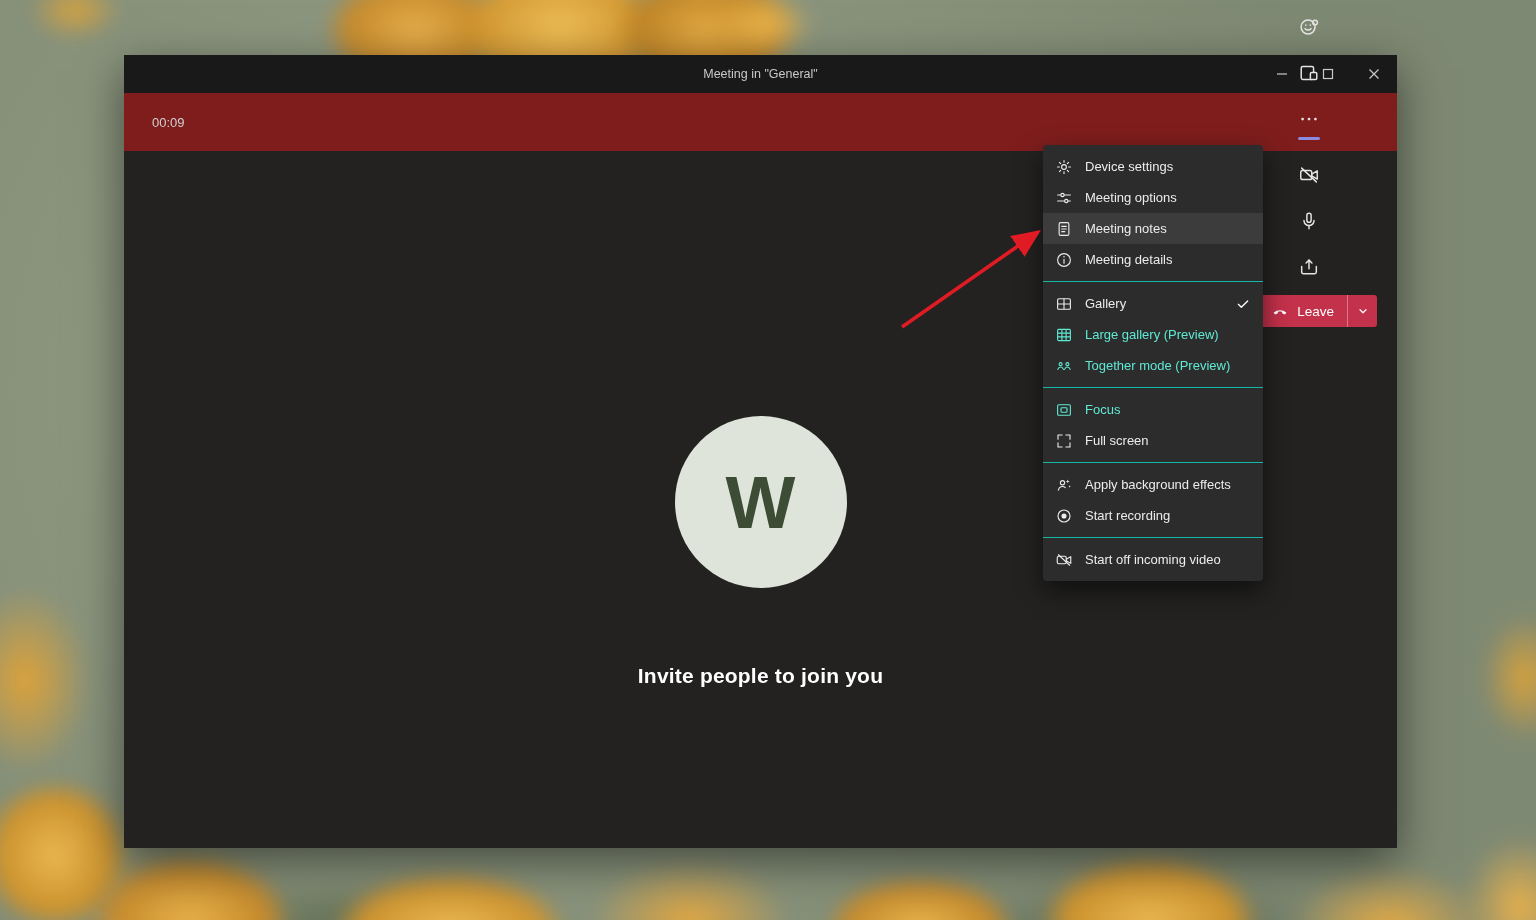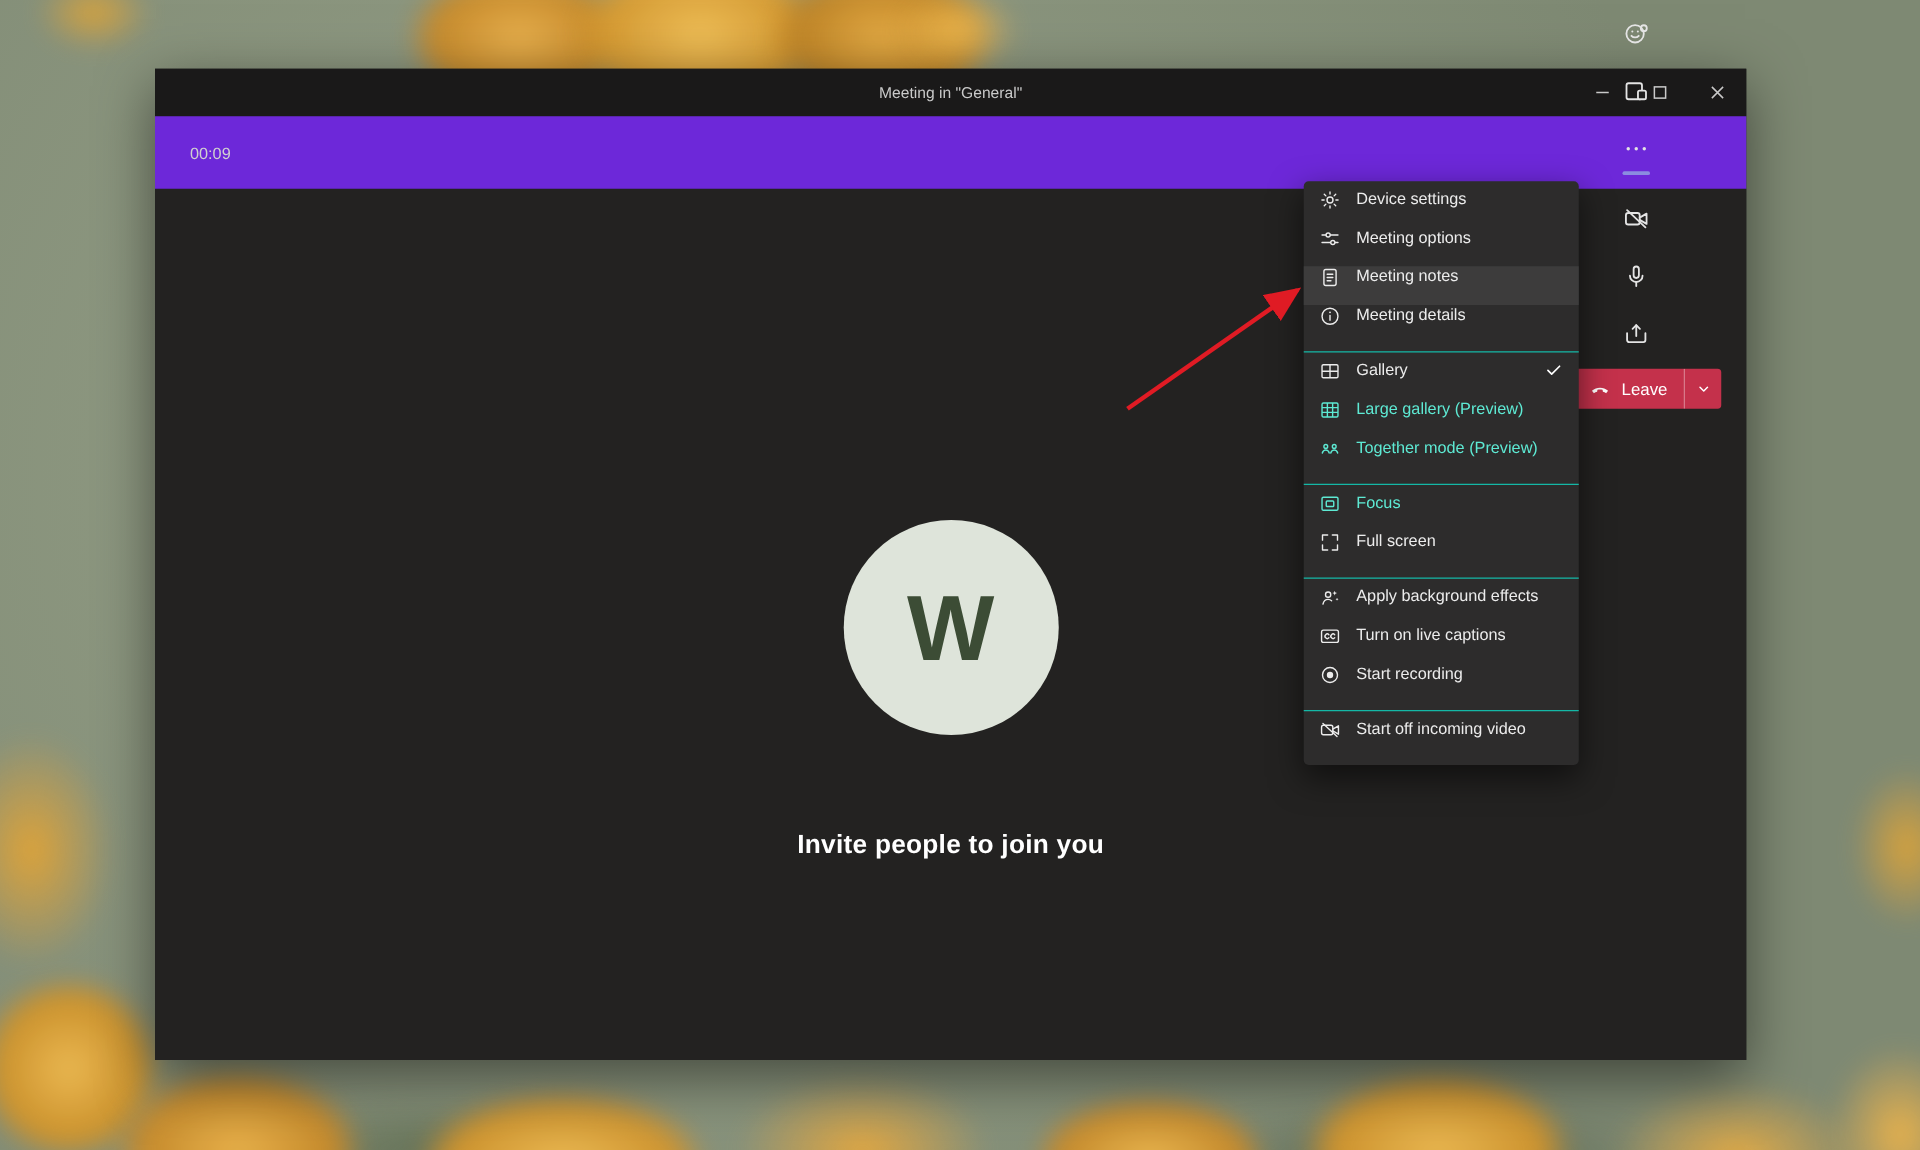--- a/index.html
+++ b/index.html
@@ -17,40 +17,40 @@
   .teams-window {
     position:absolute; left:124px; top:55px; width:1273px; height:793px;
     background:#1f1e1e; box-shadow:0 14px 44px rgba(0,0,0,.5);
     display:flex; flex-direction:column;
   }
   .titlebar { height:38px; background:#1a1919; display:flex; align-items:center; position:relative; flex:0 0 auto; }
   .title { position:absolute; left:0; right:0; text-align:center; color:#c9c9c9; font-size:12.5px; pointer-events:none; }
   .win-controls { margin-left:auto; display:flex; height:100%; position:relative; z-index:2; }
   .win-btn { width:46px; height:100%; background:transparent; border:none; display:flex; align-items:center; justify-content:center; color:#c9c9c9; cursor:pointer; }
 
-  .toolbar { height:58px; display:flex; align-items:center; background:#6d28d9; padding:0 20px 0 28px; flex:0 0 auto; position:relative; z-index:3; }
+  .toolbar { height:58px; display:flex; align-items:center; background:#7f1d1d; padding:0 20px 0 28px; flex:0 0 auto; position:relative; z-index:3; }
   .timer { color:#d0d0d0; font-size:13px; }
   .tb-icons { margin-left:auto; display:flex; align-items:center; gap:10px;flex-direction:column; }
   .tb-btn { width:36px; height:36px; display:flex; align-items:center; justify-content:center; background:none; border:none; color:#e4e4e4; position:relative; cursor:pointer; }
   .tb-btn.active::after { content:""; position:absolute; left:7px; right:7px; bottom:-3px; height:3px; border-radius:2px; background:#8b8ce0; }
   .tb-gap { width:18px; }
   .leave { display:flex; margin-left:18px; height:32px; border-radius:3px; overflow:hidden; background:#c4314b; }
   .leave-main { display:flex; align-items:center; gap:8px; padding:0 13px; color:#fff; background:none; border:none; font-size:13.5px; cursor:pointer; }
   .leave-caret { width:30px; border:none; border-left:1px solid rgba(255,255,255,.35); background:none; color:#fff; display:flex; align-items:center; justify-content:center; cursor:pointer; }
 
   .stage { flex:1; display:flex; flex-direction:column; align-items:center; justify-content:center; background:#232221; gap:76px; padding-top:105px; }
   .avatar { width:172px; height:172px; border-radius:50%; background:#dee4da; display:flex; align-items:center; justify-content:center; }
   .avatar span { font-size:74px; font-weight:600; color:#3c4c35; }
   .invite { color:#ffffff; font-size:21px; font-weight:700; letter-spacing:.2px;text-align:right; }
 
   
   .menu { position:absolute; left:919px; top:90px; width:220px; background:#2d2c2c; border-radius:4px; box-shadow:0 10px 26px rgba(0,0,0,.55); z-index:6; }
   .menu-section { padding:6px 0; }
   .menu-section + .menu-section { border-top:1px solid #14b8a6; }
-  .mi { display:flex; align-items:flex-start; gap:12px; height:31px; padding:0 12px; color:#ececec; font-size:13px; cursor:pointer; }
+  .mi { display:flex; align-items:center; gap:12px; height:31px; padding:0 12px; color:#ececec; font-size:13px; cursor:pointer; }
   .mi.highlight { background:#3d3c3c; }
   .mi.disabled { color:#5eead4; cursor:default; }
   .mi-icon { display:flex; width:18px; justify-content:center; flex:0 0 auto; }
   .mi-check { margin-left:auto; display:flex; color:#ffffff; }
 
   .arrow-svg { position:absolute; left:880px; top:205px; z-index:10; pointer-events:none; }
 
   svg { display:block; }
 </style>
 </head>
@@ -326,29 +326,20 @@
               <circle cx="10" cy="9" r="2.8"></circle>
               <path d="M4.5 19c.7-3.1 2.9-5 5.5-5 1.4 0 2.7.55 3.7 1.5"></path>
               <path d="M17 4.8l.7 1.8 1.8.7-1.8.7-.7 1.8-.7-1.8-1.8-.7 1.8-.7z" fill="currentColor" stroke="none"></path>
               <path d="M19.5 12.3l.45 1.15 1.15.45-1.15.45-.45 1.15-.45-1.15-1.15-.45 1.15-.45z" fill="currentColor" stroke="none"></path>
             </svg>
           </span>
         <span class="mi-label">Apply background effects</span>
       </div>
       <div class="mi">
         <span class="mi-icon">
-            <svg width="18" height="18" viewBox="0 0 24 24" fill="none" stroke="currentColor" stroke-width="1.5" stroke-linecap="round" stroke-linejoin="round">
-              <rect x="3" y="5.5" width="18" height="13" rx="2"></rect>
-              <path d="M10.8 10.3a2.4 2.4 0 1 0 0 3.4M17 10.3a2.4 2.4 0 1 0 0 3.4"></path>
-            </svg>
-          </span>
-        <span class="mi-label">Turn on live captions</span>
-      </div>
-      <div class="mi">
-        <span class="mi-icon">
             <svg width="18" height="18" viewBox="0 0 24 24" fill="none" stroke="currentColor" stroke-width="1.5">
               <circle cx="12" cy="12" r="8"></circle>
               <circle cx="12" cy="12" r="3.4" fill="currentColor" stroke="none"></circle>
             </svg>
           </span>
         <span class="mi-label">Start recording</span>
       </div>
     </div>
 
     <div class="menu-section">

